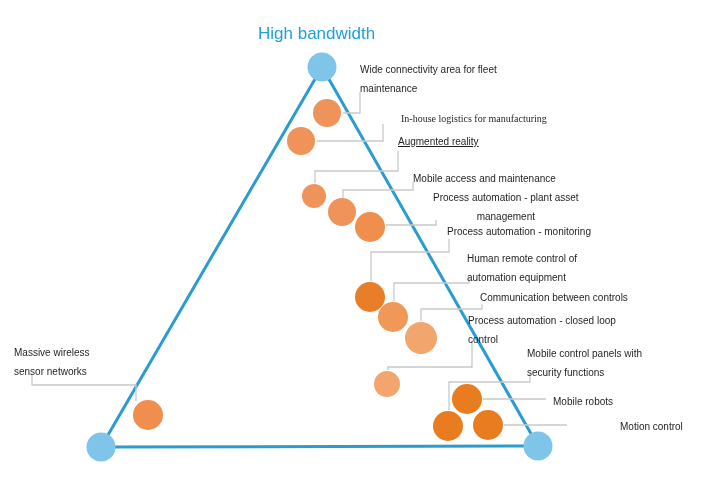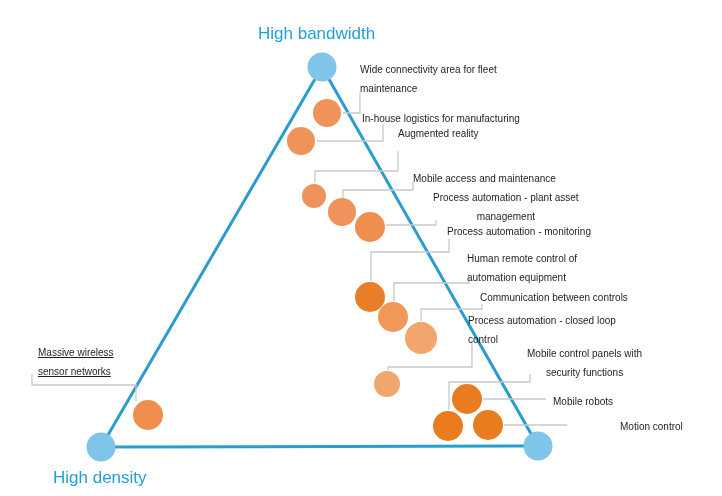--- a/index.html
+++ b/index.html
@@ -41,37 +41,36 @@
       <circle cx="421" cy="338" r="16" fill="#f2a56c"></circle>
       <circle cx="387" cy="384" r="13" fill="#f2a56c"></circle>
       <circle cx="448" cy="426" r="15" fill="#e87c1e"></circle>
       <circle cx="467" cy="399" r="15" fill="#e87c1e"></circle>
       <circle cx="488" cy="425" r="15" fill="#e87c1e"></circle>
       <circle cx="148" cy="415" r="15" fill="#f08e4e"></circle>
     </svg>
 
   <div class="vertex-label" id="vertex-label-top" style="left: 258px; top: 24px; color: rgb(33, 159, 217);">High bandwidth</div>
 
-  <div class="vertex-label" id="vertex-label-bottom-left" style="left: 53px; top: 468px; color: rgb(33, 159, 217);">High density</div>
 
 
   <div id="use-case-labels">
       <div class="use-case-label" style="left: 360px; top: 60px; color: rgb(31, 31, 31);">Wide connectivity area for fleet
 maintenance</div>
-      <div class="use-case-label" style="left: 362px; top: 109px; color: rgb(31, 31, 31);">In-house logistics for manufacturing</div>
-      <div class="use-case-label" style="left: 398px; top: 124px; color: rgb(31, 31, 31);">Augmented reality</div>
+      <div class="use-case-label" style="left: 401px; top: 109px; color: rgb(31, 31, 31); font-family: Liberation Serif, serif;">In-house logistics for manufacturing</div>
+      <div class="use-case-label" style="left: 398px; top: 132px; color: rgb(31, 31, 31); text-decoration: underline;">Augmented reality</div>
       <div class="use-case-label" style="left: 413px; top: 169px; color: rgb(31, 31, 31);">Mobile access and maintenance</div>
       <div class="use-case-label" style="left: 433px; top: 188px; color: rgb(31, 31, 31); text-align: center;">Process automation - plant asset
 management</div>
       <div class="use-case-label" style="left: 447px; top: 222px; color: rgb(31, 31, 31);">Process automation - monitoring</div>
       <div class="use-case-label" style="left: 467px; top: 249px; color: rgb(31, 31, 31);">Human remote control of
 automation equipment</div>
       <div class="use-case-label" style="left: 480px; top: 288px; color: rgb(31, 31, 31);">Communication between controls</div>
       <div class="use-case-label" style="left: 468px; top: 311px; color: rgb(31, 31, 31);">Process automation - closed loop
 control</div>
-      <div class="use-case-label" style="left: 527px; top: 344px; color: rgb(31, 31, 31); text-align: center;">Mobile control panels with
+      <div class="use-case-label" style="left: 527px; top: 344px; color: rgb(31, 31, 31);">Mobile control panels with
 security functions</div>
       <div class="use-case-label" style="left: 553px; top: 392px; color: rgb(31, 31, 31);">Mobile robots</div>
       <div class="use-case-label" style="left: 575px; top: 417px; color: rgb(31, 31, 31); padding-left: 45px;">Motion control</div>
-      <div class="use-case-label" style="left: 38px; top: 343px; color: rgb(31, 31, 31); text-decoration: underline;">Massive wireless
+      <div class="use-case-label" style="left: 14px; top: 343px; color: rgb(31, 31, 31);">Massive wireless
 sensor networks</div>
     </div>
 </div>
 
 </body></html>

